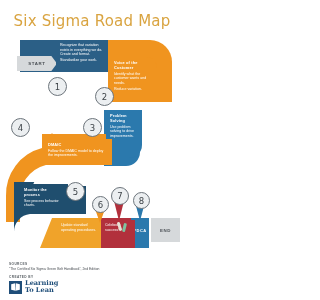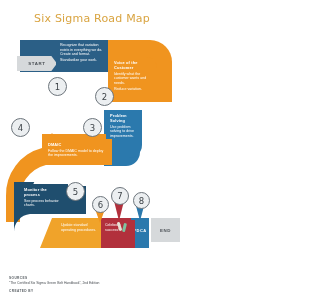--- a/index.html
+++ b/index.html
@@ -13,21 +13,21 @@
     position: relative;
     width: 184px; height: 300px;
     background: #ffffff;
   }
 
   
   .title {
     position: absolute;
     top: 12px; left: 0; width: 184px;
     text-align: center;
-    font-size: 11px;
+    font-size: 15px;
     font-weight: 400;
     letter-spacing: 0.2px;
     color: #d9a441;
     font-family: "DejaVu Sans", sans-serif;
   }
 
   
   .road-layer {
     position: absolute;
     top: 36px; left: 0;
@@ -345,15 +345,22 @@
   <div class="wp wp-4">4</div>
   <div class="wp wp-5">5</div>
   <div class="wp wp-6">6</div>
   <div class="wp wp-7">7</div>
   <div class="wp wp-8">8</div>
 
   <div class="footer">
     <div class="src-label">SOURCES</div>
     <div class="src-text">"The Certified Six Sigma Green Belt Handbook", 2nd Edition</div>
     <div class="created-label">CREATED BY</div>
+    <div class="logo-row">
+      <div class="logo-mark"></div>
+      <div class="logo-text">
+        <div>Learning</div>
+        <div>To Lean</div>
+      </div>
+    </div>
   </div>
 
 </div>
 
 </body></html>

